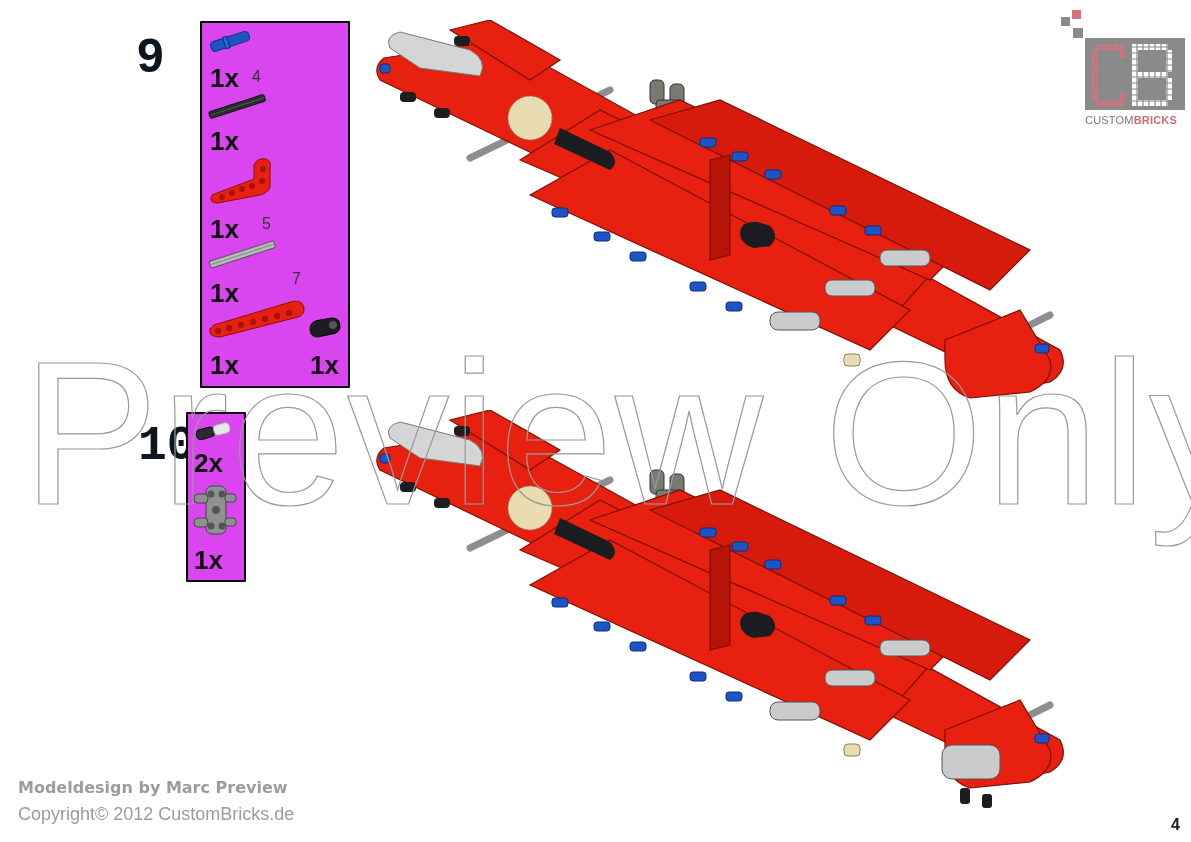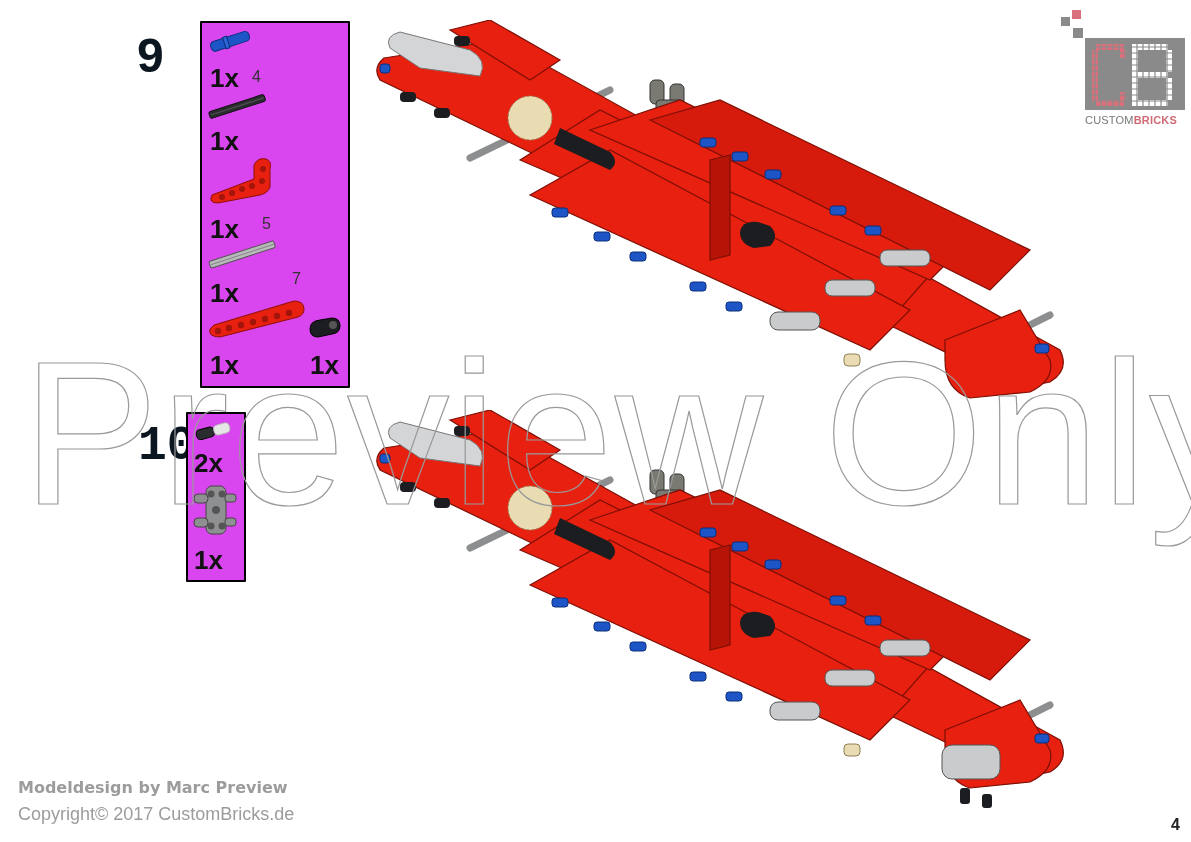--- a/index.html
+++ b/index.html
@@ -280,14 +280,14 @@
     <rect x="455" y="260" width="50" height="16" rx="7"></rect>
     <rect x="510" y="230" width="50" height="16" rx="7"></rect>
     <rect x="572" y="335" width="58" height="34" rx="10"></rect>
   </g>
   <rect x="474" y="334" width="16" height="12" rx="4" fill="#e9dcb3" stroke="#8f8056"></rect>
 </svg>
 
 <div class="watermark">Preview Only</div>
 
 <div class="footer-line1">Modeldesign by Marc Preview</div>
-<div class="footer-line2">Copyright© 2017  CustomBricks.de</div>
+<div class="footer-line2">Copyright© 2012  CustomBricks.de</div>
 <div class="page-number">4</div>
 
 </body></html>

